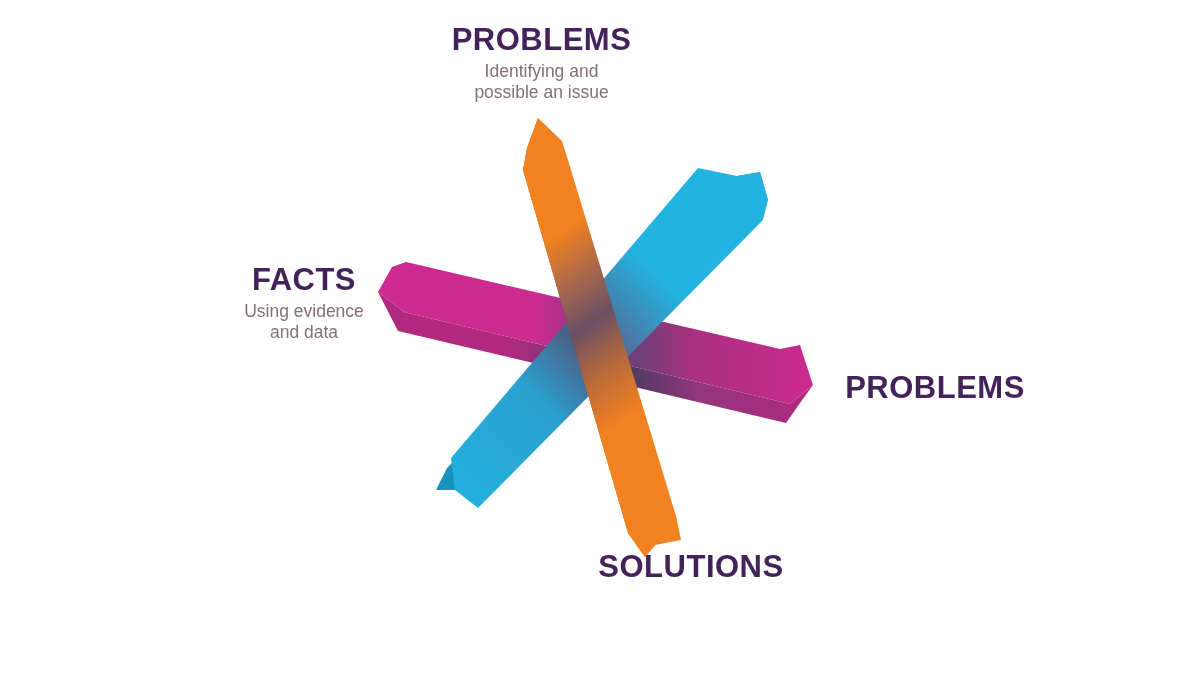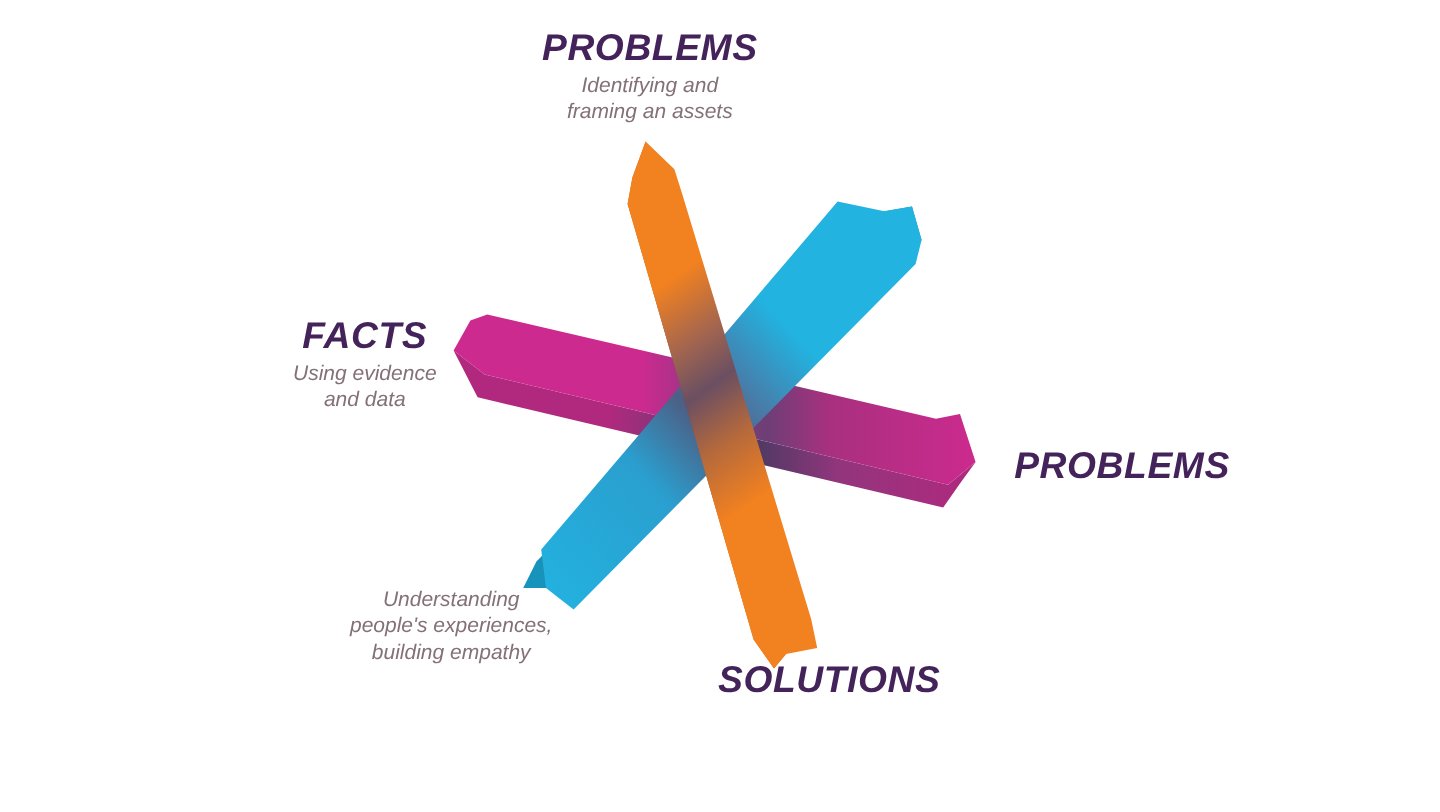--- a/index.html
+++ b/index.html
@@ -3,21 +3,21 @@
 <meta charset="utf-8">
 <style>
   html,body{margin:0;padding:0;}
   body{
     width:1200px;height:677px;
     background:#ffffff;
     font-family:"Liberation Sans", sans-serif;
     overflow:hidden;
     position:relative;
   }
-  #stage{position:absolute;inset:0;width:1200px;height:677px;font-style:italic;}
+  #stage{position:absolute;inset:0;width:1200px;height:677px;}
   #arrows{position:absolute;left:0;top:0;width:1200px;height:677px;}
 
   .label{position:absolute;}
   .label .title{
     font-weight:bold;
     font-size:31px;
     letter-spacing:0.5px;
     line-height:1.05;
     color:#44235a;
     margin:0 0 4px 0;
@@ -122,39 +122,36 @@
       <path fill="url(#gOrgShade)" d="M 538,118 L 527,148 L 523,170 L 628,533 L 645,557 L 655,545
            L 646,520 Z"></path>
       <path fill="url(#gOrgMain)" d="M 538,118 L 562,141 L 568,160 L 676,516 L 681,540 L 655,545
            L 645,557 L 628,533 L 523,170 L 527,148 Z"></path>
     </g>
   </svg>
 
   <div class="label align-center" id="label-problems">
     <div class="title">PROBLEMS</div>
     <div class="desc">Identifying and
-framing an assets</div>
+possible an issue</div>
   </div>
 
   <div class="label align-center" id="label-systems">
   </div>
 
   <div class="label align-center" id="label-facts">
     <div class="title">FACTS</div>
     <div class="desc">Using evidence
 and data</div>
   </div>
 
   <div class="label align-center" id="label-futures">
     <div class="title">PROBLEMS</div>
   </div>
 
   <div class="label align-center" id="label-people">
-    <div class="desc">Understanding
-people's experiences,
-building empathy</div>
   </div>
 
   <div class="label align-center" id="label-solutions">
     <div class="title">SOLUTIONS</div>
   </div>
 
 </div>
 
 </body></html>

